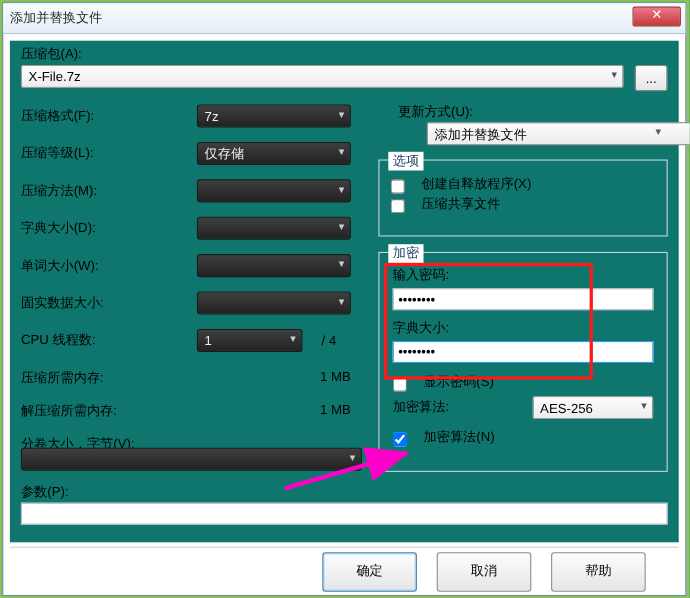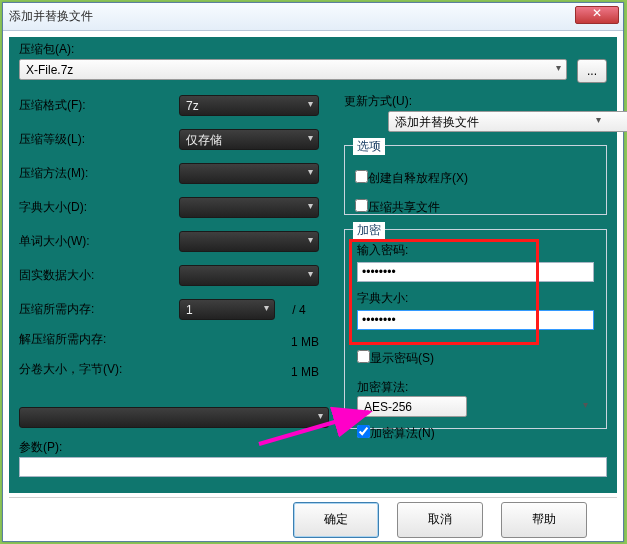--- a/index.html
+++ b/index.html
@@ -23,21 +23,21 @@
 
 .light-select { height: 21px; background: linear-gradient(#fdfdfd,#ececec); border: 1px solid #9a9a9a; border-radius: 2px; color: #000; padding: 1px 18px 1px 6px; -webkit-appearance: none; appearance: none; }
 .lsel-wrap { position: relative; display: inline-block; }
 .lsel-wrap::after { content: "▾"; color: #555; position: absolute; right: 6px; top: 3px; font-size: 10px; pointer-events: none; }
 
 input[type=text], input[type=password] { height: 20px; border: 1px solid #a7b5c4; padding: 1px 4px; background: #fff; }
 
 .groupbox { position: absolute; border: 1px solid #c9d4de; }
 .groupbox .legend { position: absolute; top: -8px; left: 8px; background: #fff; padding: 0 4px; color: #14385f; }
 
-.checkbox-row { display: flex; align-items: flex-start; gap: 0; margin: 12px 0; }
+.checkbox-row { display: flex; align-items: flex-end; gap: 15px; margin: 1px 0; }
 input[type=checkbox] { width: 13px; height: 13px; margin:0; }
 
 .btn { width: 86px; height: 36px; background: linear-gradient(#fdfdfd,#e5e5e5); border: 1px solid #8a8a8a; border-radius: 3px; cursor: pointer; }
 .btn.default { border: 1px solid #3c7fb1; box-shadow: inset 0 0 0 1px #a9d3f0; }
 .small-btn { width: 30px; height: 24px; background: linear-gradient(#fdfdfd,#e5e5e5); border: 1px solid #8a8a8a; border-radius: 3px; cursor: pointer; text-align:center; }
 
 .button-bar { position: absolute; left: 6px; right: 6px; bottom: 8px; height: 36px; border-top: 1px solid #d0d0d0; display: flex; justify-content: flex-end; align-items: center; gap: 18px; padding-right: 30px; padding-top:8px; }
 
 .red-highlight { position: absolute; border: 3px solid #ff1a1a; pointer-events: none; }
 
@@ -66,20 +66,21 @@
       <button class="small-btn">...</button>
     </div>
 
     <div style="position:absolute; left:10px; top:60px; width:160px;">
       <div style="height:34px;" class="label">压缩格式(F):</div>
       <div style="height:34px;" class="label">压缩等级(L):</div>
       <div style="height:34px;" class="label">压缩方法(M):</div>
       <div style="height:34px;" class="label">字典大小(D):</div>
       <div style="height:34px;" class="label">单词大小(W):</div>
       <div style="height:34px;" class="label">固实数据大小:</div>
+      <div style="height:34px;" class="label">CPU 线程数:</div>
       <div style="height:30px;" class="label">压缩所需内存:</div>
       <div style="height:30px;" class="label">解压缩所需内存:</div>
       <div style="height:20px;" class="label">分卷大小，字节(V):</div>
     </div>
 
     <div style="position:absolute; left:170px; top:58px; width:150px;">
       <div style="height:34px;"><span class="sel-wrap"><select style="width:140px;"><option>7z</option></select></span></div>
       <div style="height:34px;"><span class="sel-wrap"><select style="width:140px;"><option>仅存储</option></select></span></div>
       <div style="height:34px;"><span class="sel-wrap"><select style="width:140px;"><option></option></select></span></div>
       <div style="height:34px;"><span class="sel-wrap"><select style="width:140px;"><option></option></select></span></div>
@@ -97,21 +98,21 @@
       <span class="sel-wrap" style="width:100%;"><select style="width:310px;"><option></option></select></span>
     </div>
 
     <div style="position:absolute; left:10px; top:402px;">
       <span class="label">参数(P):</span>
     </div>
     <div style="position:absolute; left:10px; right:10px; top:420px;">
       <input type="text" style="width: 100%;" value="">
     </div>
 
-    <div style="position:absolute; left:335px; top:56px; right:10px;">
+    <div style="position:absolute; left:353px; top:56px; right:10px;">
       <span class="label">更新方式(U):</span>
     </div>
     <div style="position:absolute; left:335px; top:74px; right:10px;">
       <span class="lsel-wrap" style="width:100%;"><select class="light-select" style="width:100%;margin-left:44px;"><option>添加并替换文件</option></select></span>
     </div>
 
     <div class="groupbox" style="left:335px; top:108px; right:10px; height:70px;">
       <span class="legend">选项</span>
       <div style="padding:12px 10px 4px 10px;">
         <div class="checkbox-row">
@@ -129,21 +130,21 @@
       <span class="legend">加密</span>
       <div style="padding:12px 12px 4px 12px;">
         <div class="label">输入密码:</div>
         <input type="text" style="width: 100%; margin: 3px 0px 8px;" value="••••••••">
         <div class="label">字典大小:</div>
         <input type="text" style="width: 100%; margin: 3px 0px 8px; border-color: rgb(51, 153, 255);" value="••••••••">
         <div class="checkbox-row">
           <input type="checkbox" style="">
           <span>显示密码(S)</span>
         </div>
-        <div style="display:flex; justify-content:space-between; margin-top:4px;flex-direction:column;">
+        <div style="display:flex; align-items:center; justify-content:space-between; margin-top:4px;">
           <span class="label">加密算法:</span>
           <span class="lsel-wrap"><select class="light-select" style="width:110px;"><option>AES-256</option></select></span>
         </div>
         <div class="checkbox-row" style="margin-top:8px;">
           <input type="checkbox" checked="" style="">
           <span>加密算法(N)</span>
         </div>
       </div>
     </div>
 

